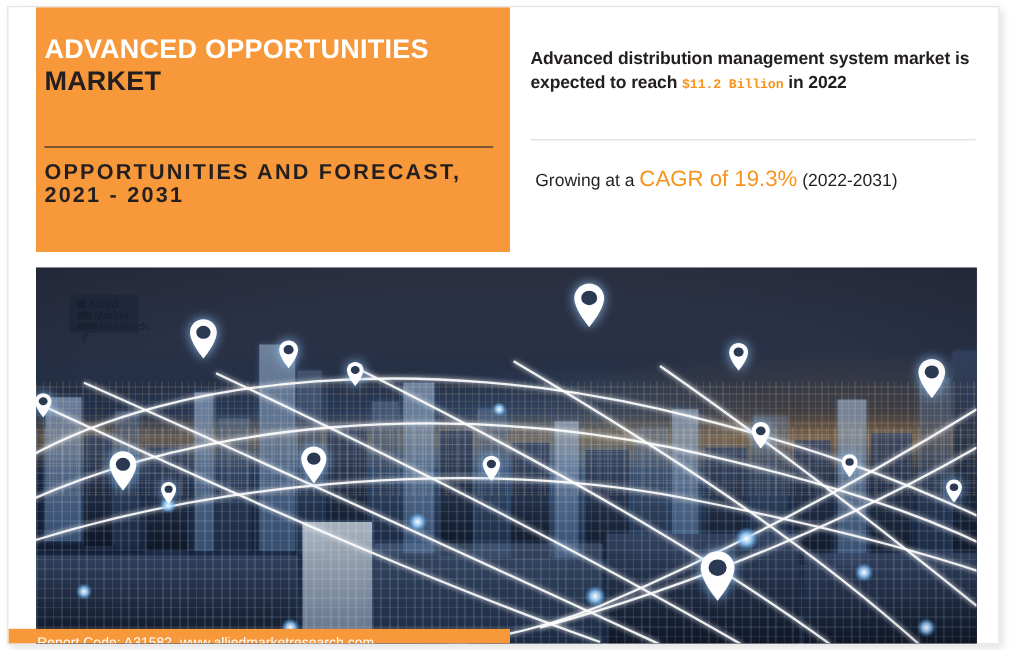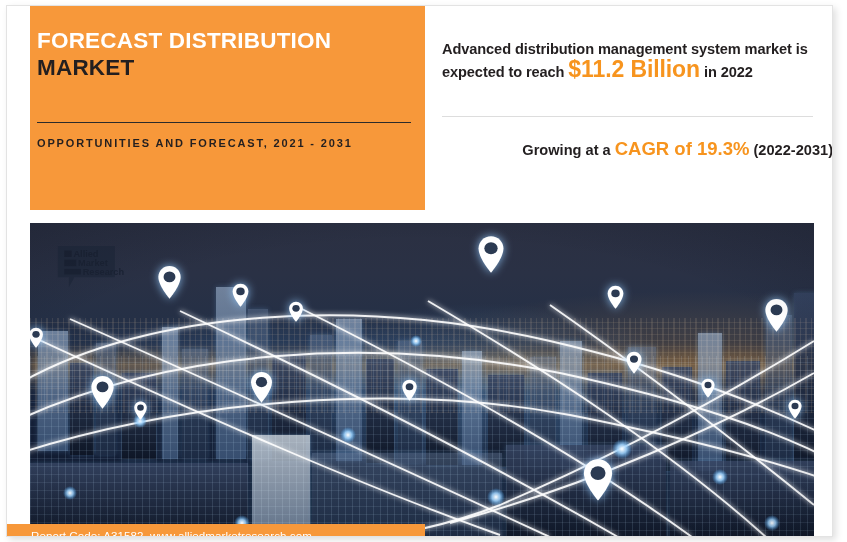--- a/index.html
+++ b/index.html
@@ -57,21 +57,21 @@
     top: 116px;
     width: 374px;
     height: 0;
     border-top: 1.4px solid #2b2b2b;
   }
   #report-subtitle {
     position: absolute;
     left: 7px;
     top: 128px;
     width: 376px;
-    font-size: 11px;
+    font-size: 18px;
     line-height: 19px;
     font-weight: bold;
     letter-spacing: 1.85px;
     color: #231f20;
   }
 
   
   #highlights {
     position: absolute;
     left: 435px;
@@ -87,40 +87,40 @@
     font-size: 14.6px;
     line-height: 19.6px;
     font-weight: bold;
     color: #231f20;
     letter-spacing: -0.1px;
   }
   .accent {
     color: #f7941e;
   }
   #highlight-main .big {
-    font-size: 23px;
+    font-size: 11px;
+    font-family: Liberation Mono, monospace;
   }
   #highlight-rule {
     position: absolute;
     left: 0px;
     top: 110px;
     width: 371px;
     height: 0;
     border-top: 1px solid #dddddd;
   }
   #highlight-cagr {
     position: absolute;
-    left: 16px;
+    left: 4px;
     top: 133px;
     width: 375px;
     font-size: 14.6px;
     line-height: 20px;
-    font-weight: bold;
+    font-weight: normal;
     color: #231f20;
-    text-align: right;
   }
   #highlight-cagr .big {
     font-size: 18.5px;
   }
 
   
   #hero {
     position: absolute;
     left: 23px;
     top: 217px;
@@ -229,21 +229,21 @@
     white-space: nowrap;
   }
 </style>
 </head>
 <body>
 
 <div id="card">
 
   <div id="orange-panel">
     <div id="report-title">
-      <span style="display: block;">FORECAST DISTRIBUTION</span>
+      <span style="display: block;">ADVANCED OPPORTUNITIES</span>
       <span class="dark" style="display: block;">MARKET</span>
     </div>
     <div id="title-rule"></div>
     <div id="report-subtitle">OPPORTUNITIES AND FORECAST, 2021 - 2031</div>
   </div>
 
   <div id="highlights">
     <div id="highlight-main"><span>Advanced distribution management system market is expected to reach </span><span class="accent big">$11.2 Billion</span><span> in 2022</span></div>
 
     <div id="highlight-rule"></div>

